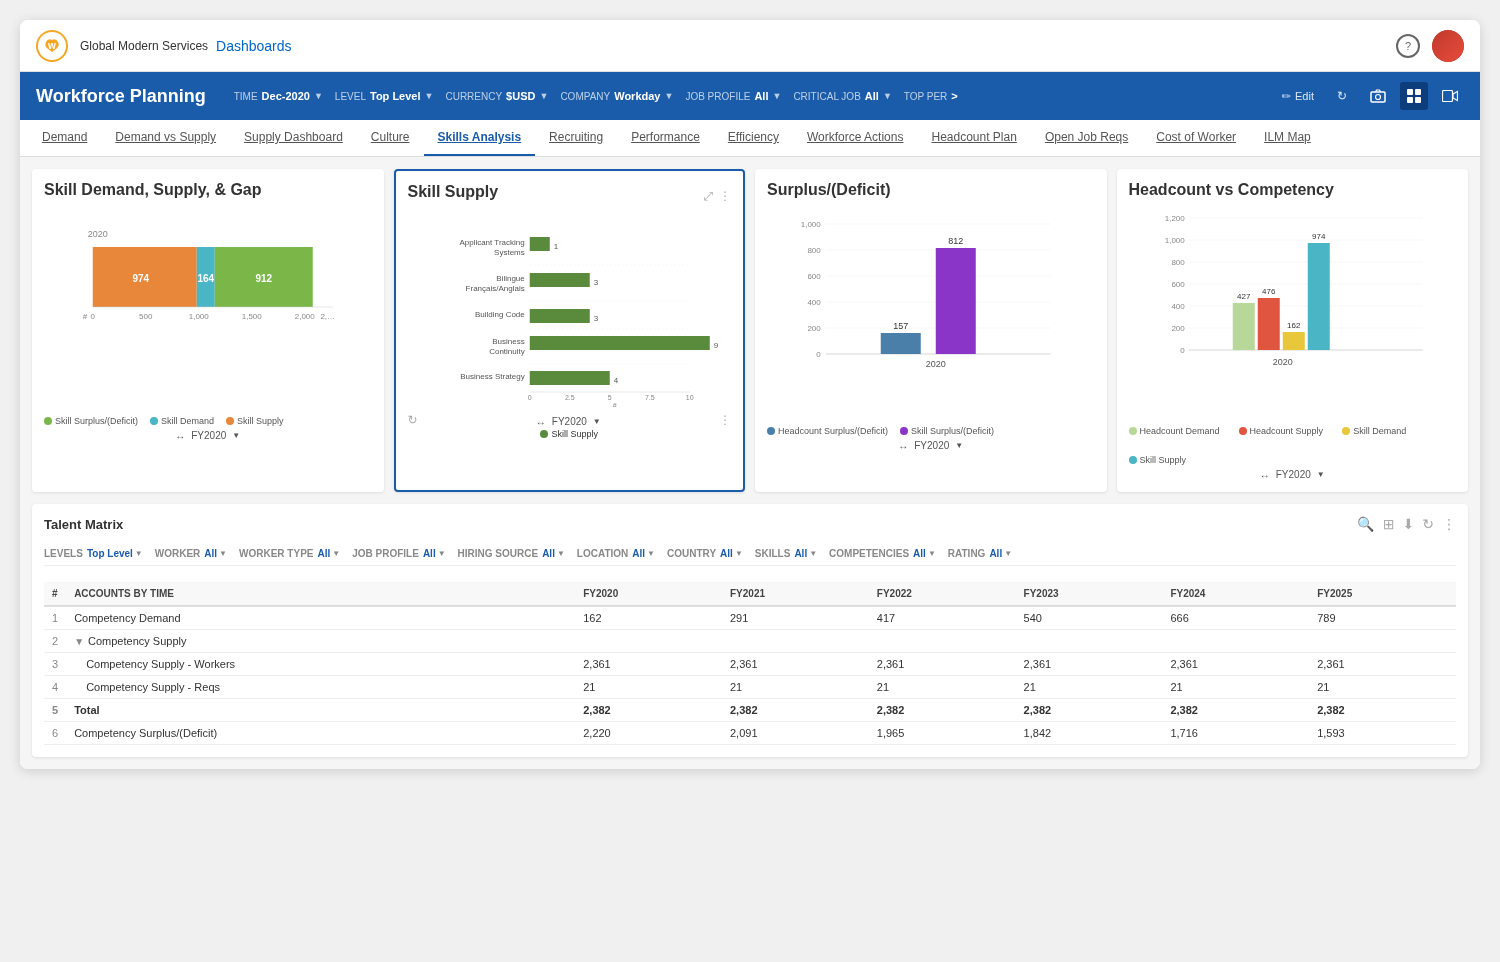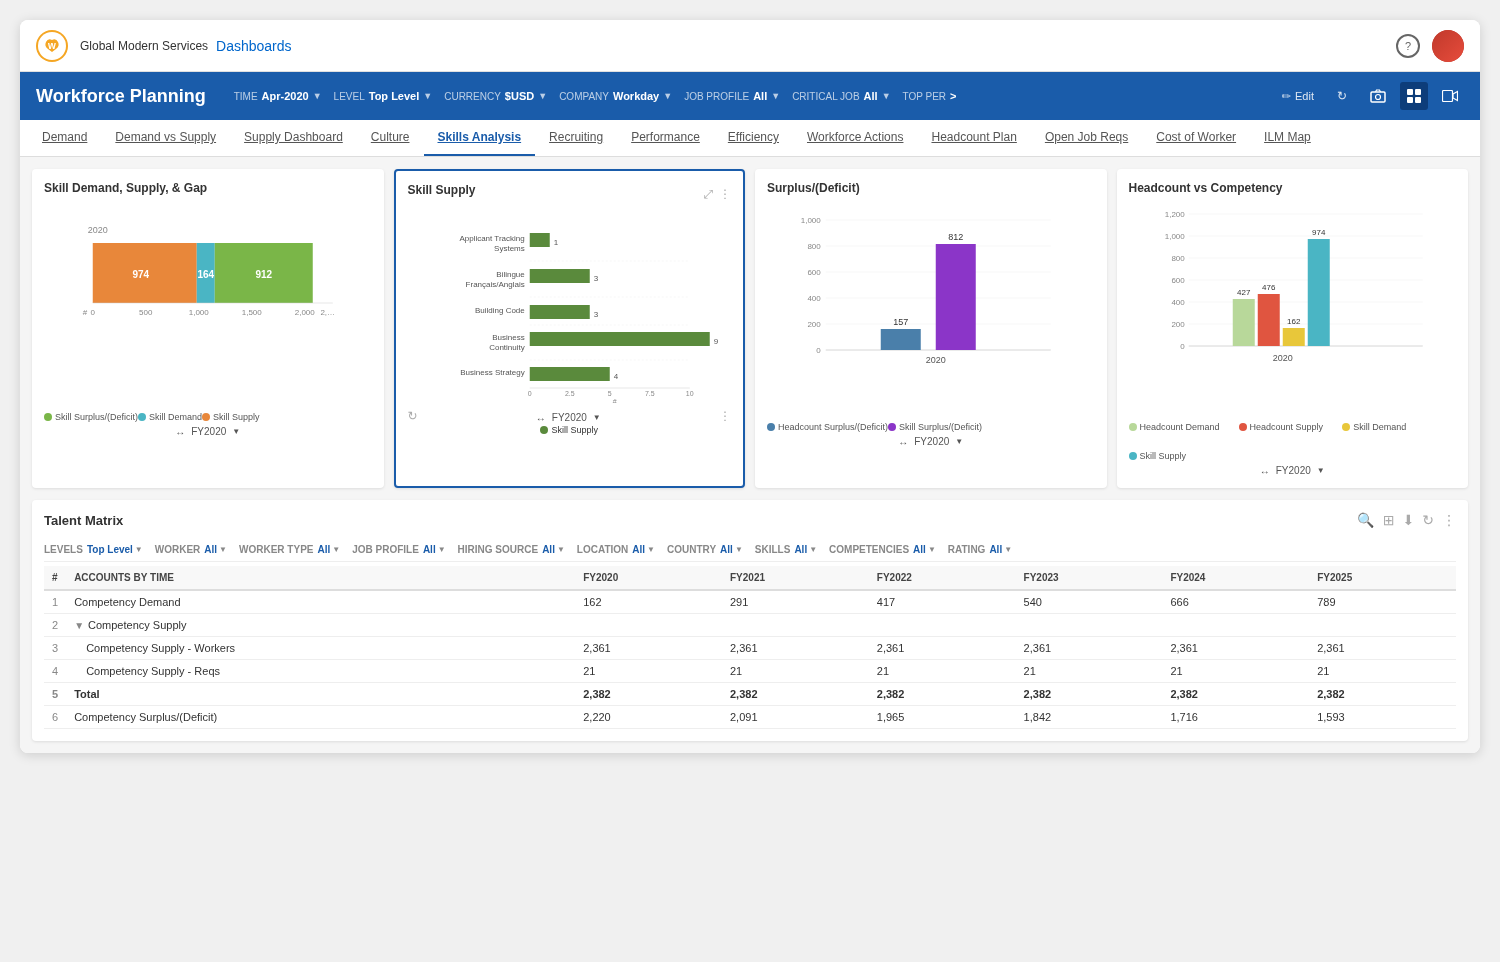--- a/index.html
+++ b/index.html
@@ -35,34 +35,34 @@
     .nav-tab.active { color: #1a5caa; border-bottom-color: #1a5caa; font-weight: 600; }
     
     
     .main-content { background: #f5f5f5; padding: 12px; }
     
     
     .charts-row { display: grid; grid-template-columns: 1fr 1fr 1fr 1fr; gap: 10px; margin-bottom: 12px; }
     
     .chart-card { background: white; border-radius: 4px; padding: 12px; box-shadow: 0 1px 3px rgba(0,0,0,0.1); }
     .chart-card.highlighted { border: 2px solid #1a5caa; }
-    .chart-title { font-size: 12px; font-weight: 600; color: #333; margin-bottom: 8px; }
-    .chart-legend { display: flex; flex-wrap: wrap; gap: 0; margin-top: 6px; font-size: 9px; color: #555; }
+    .chart-title { font-size: 16px; font-weight: 600; color: #333; margin-bottom: 8px; }
+    .chart-legend { display: flex; flex-wrap: wrap; gap: 12px; margin-top: 6px; font-size: 9px; color: #555; }
     .legend-item { display: flex; align-items: center; gap: 3px; }
     .legend-dot { width: 8px; height: 8px; border-radius: 50%; }
     .ss-chart-header { display: flex; justify-content: space-between; align-items: center; margin-bottom: 8px; }
     .ss-icon-group { display: flex; gap: 6px; color: #aaa; font-size: 12px; }
     
     
     .talent-matrix { background: white; border-radius: 4px; padding: 12px; box-shadow: 0 1px 3px rgba(0,0,0,0.1); }
     .tm-header { display: flex; justify-content: space-between; align-items: center; margin-bottom: 10px; gap: 28px; }
     .tm-title { font-size: 13px; font-weight: 600; }
     .tm-actions { display: flex; gap: 8px; color: #aaa; font-size: 14px; }
     
-    .filter-row { display: flex; align-items: center; gap: 12px; padding: 6px 0; border-bottom: 1px solid #eee; margin-bottom: 4px; flex-wrap: wrap; }
+    .filter-row { display: flex; align-items: center; gap: 12px; padding: 6px 0; border-bottom: 1px solid #eee; margin-bottom: 16px; flex-wrap: wrap; }
     .filter-group { display: flex; align-items: center; gap: 4px; }
     .filter-group-label { font-size: 10px; color: #888; font-weight: 600; text-transform: uppercase; }
     .filter-dropdown { font-size: 10px; color: #1a5caa; font-weight: 600; display: flex; align-items: center; gap: 2px; cursor: pointer; }
     .filter-dropdown-arrow { font-size: 8px; color: #888; }
     
     
     .data-table { width: 100%; border-collapse: collapse; font-size: 11px; }
     .data-table th { background: #f8f8f8; padding: 6px 8px; text-align: left; border-bottom: 2px solid #ddd; font-weight: 600; color: #444; font-size: 10px; }
     .data-table td { padding: 5px 8px; border-bottom: 1px solid #eee; color: #333; }
     .data-table .row-num { color: #888; width: 20px; }
@@ -95,21 +95,21 @@
       <div class="avatar">
         <div class="avatar-img"></div>
       </div>
     </div>
   </div>
 
   <div class="header-bar">
     <span class="page-title">Workforce Planning</span>
     <div class="filter-chip">
       <span class="label">TIME</span>
-      <span class="value">Apr-2020</span>
+      <span class="value">Dec-2020</span>
       <span class="arrow">▼</span>
     </div>
     <div class="filter-chip">
       <span class="label">LEVEL</span>
       <span class="value">Top Level</span>
       <span class="arrow">▼</span>
     </div>
     <div class="filter-chip">
       <span class="label">CURRENCY</span>
       <span class="value">$USD</span>

